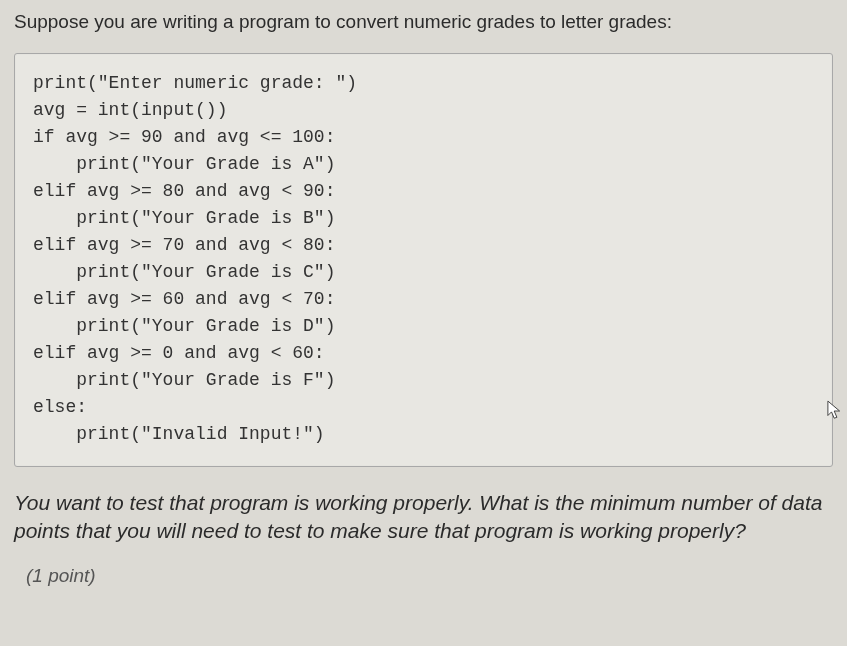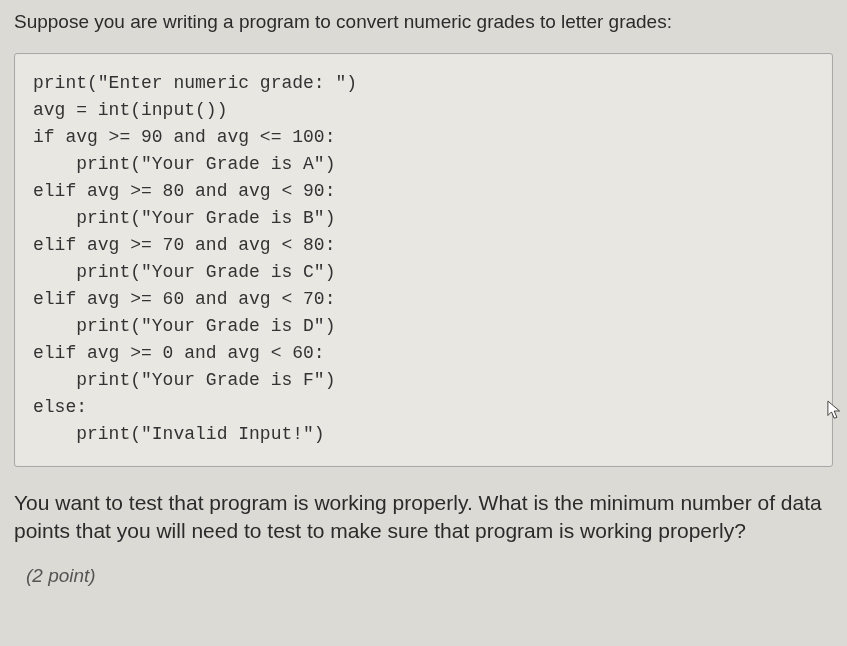--- a/index.html
+++ b/index.html
@@ -32,20 +32,21 @@
       color: #333;
       line-height: 1.5;
       white-space: pre;
       box-shadow: inset 0 0 2px rgba(0,0,0,0.05);
     }
     .question-text {
       font-size: 21px;
       color: #2b2b2b;
       line-height: 1.35;
       margin: 0 0 20px 0;
+      font-style: italic;
     }
     .points {
       font-size: 19px;
       font-style: italic;
       color: #555;
       margin-left: 12px;
     }
     .cursor {
       position: absolute;
       right: 2px;
@@ -71,18 +72,18 @@
     print("Your Grade is C")
 elif avg &gt;= 60 and avg &lt; 70:
     print("Your Grade is D")
 elif avg &gt;= 0 and avg &lt; 60:
     print("Your Grade is F")
 else:
     print("Invalid Input!")</div>
 
   <p class="question-text">You want to test that program is working properly. What is the minimum number of data points that you will need to test to make sure that program is working properly?</p>
 
-  <div class="points">(2 point)</div>
+  <div class="points">(1 point)</div>
 </div>
 
 <svg class="cursor" viewBox="0 0 20 24">
   <path d="M1 1 L1 17 L5 13 L8 20 L11 19 L8 12 L14 12 Z" fill="#ffffff" stroke="#333" stroke-width="1"></path>
 </svg>
 
 </body></html>

